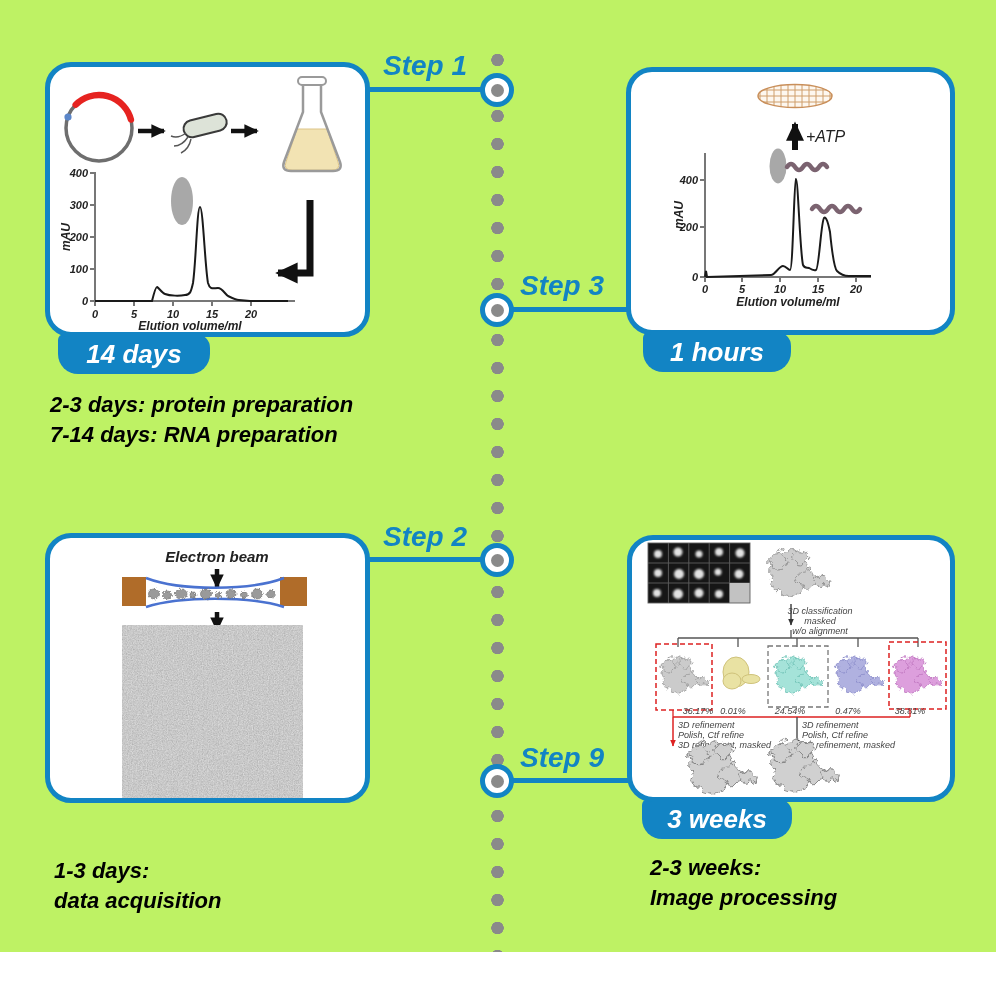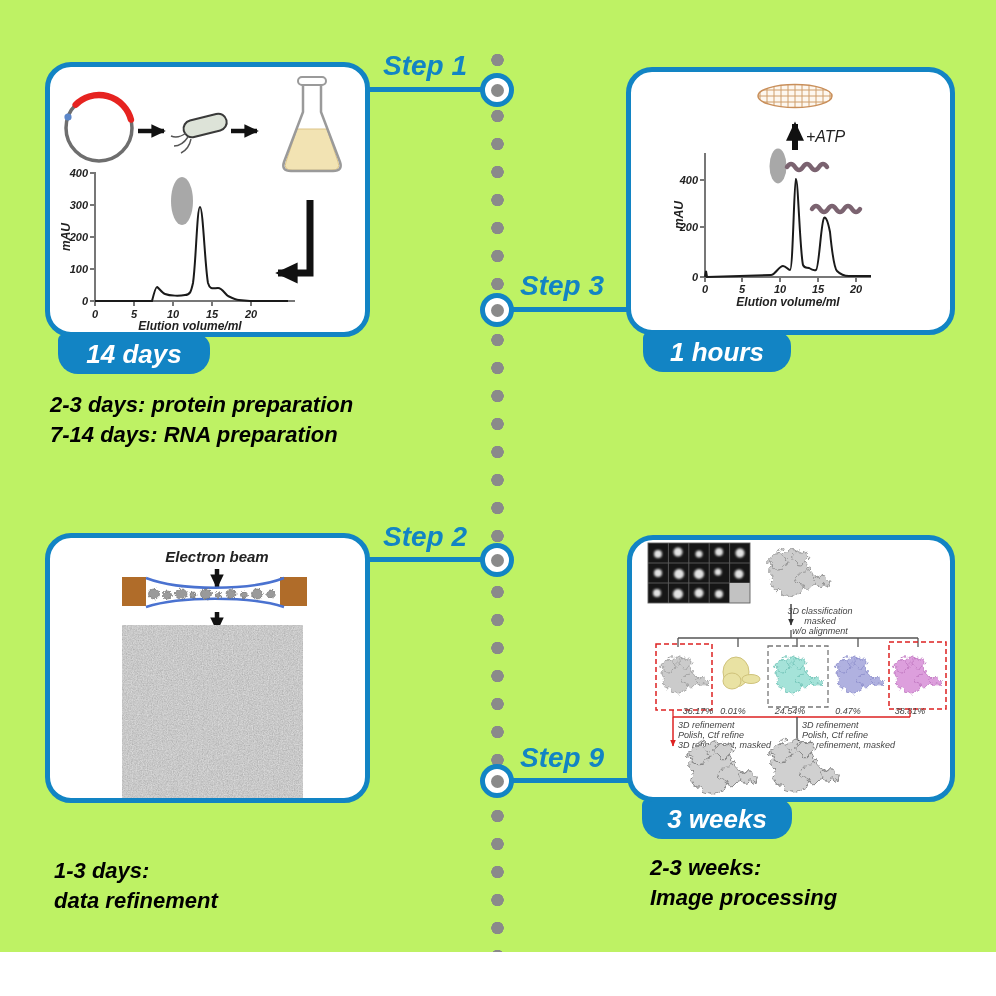--- a/index.html
+++ b/index.html
@@ -59,21 +59,21 @@
   <div class="badge" style="left:58px;top:334px;width:152px;height:40px">14 days</div>
   <div class="badge" style="left:643px;top:332px;width:148px;height:40px">1 hours</div>
   <div class="badge" style="left:642px;top:799px;width:150px;height:40px">3 weeks</div>
 
   <div class="desc" style="left:50px;top:390px">
     <div>2-3 days: protein preparation</div>
     <div>7-14 days: RNA preparation</div>
   </div>
   <div class="desc" style="left:54px;top:856px">
     <div>1-3 days:</div>
-    <div>data refinement</div>
+    <div>data acquisition</div>
   </div>
   <div class="desc" style="left:650px;top:853px">
     <div>2-3 weeks:</div>
     <div>Image processing</div>
   </div>
 
   <div class="step-card" style="left:45px;top:62px;width:325px;height:275px">
     <svg viewBox="0 0 315 265" width="315" height="265">
       <defs>
         <marker id="ahBlack" markerWidth="3.6" markerHeight="3.2" refX="2.8" refY="1.5" orient="auto" markerUnits="strokeWidth">

